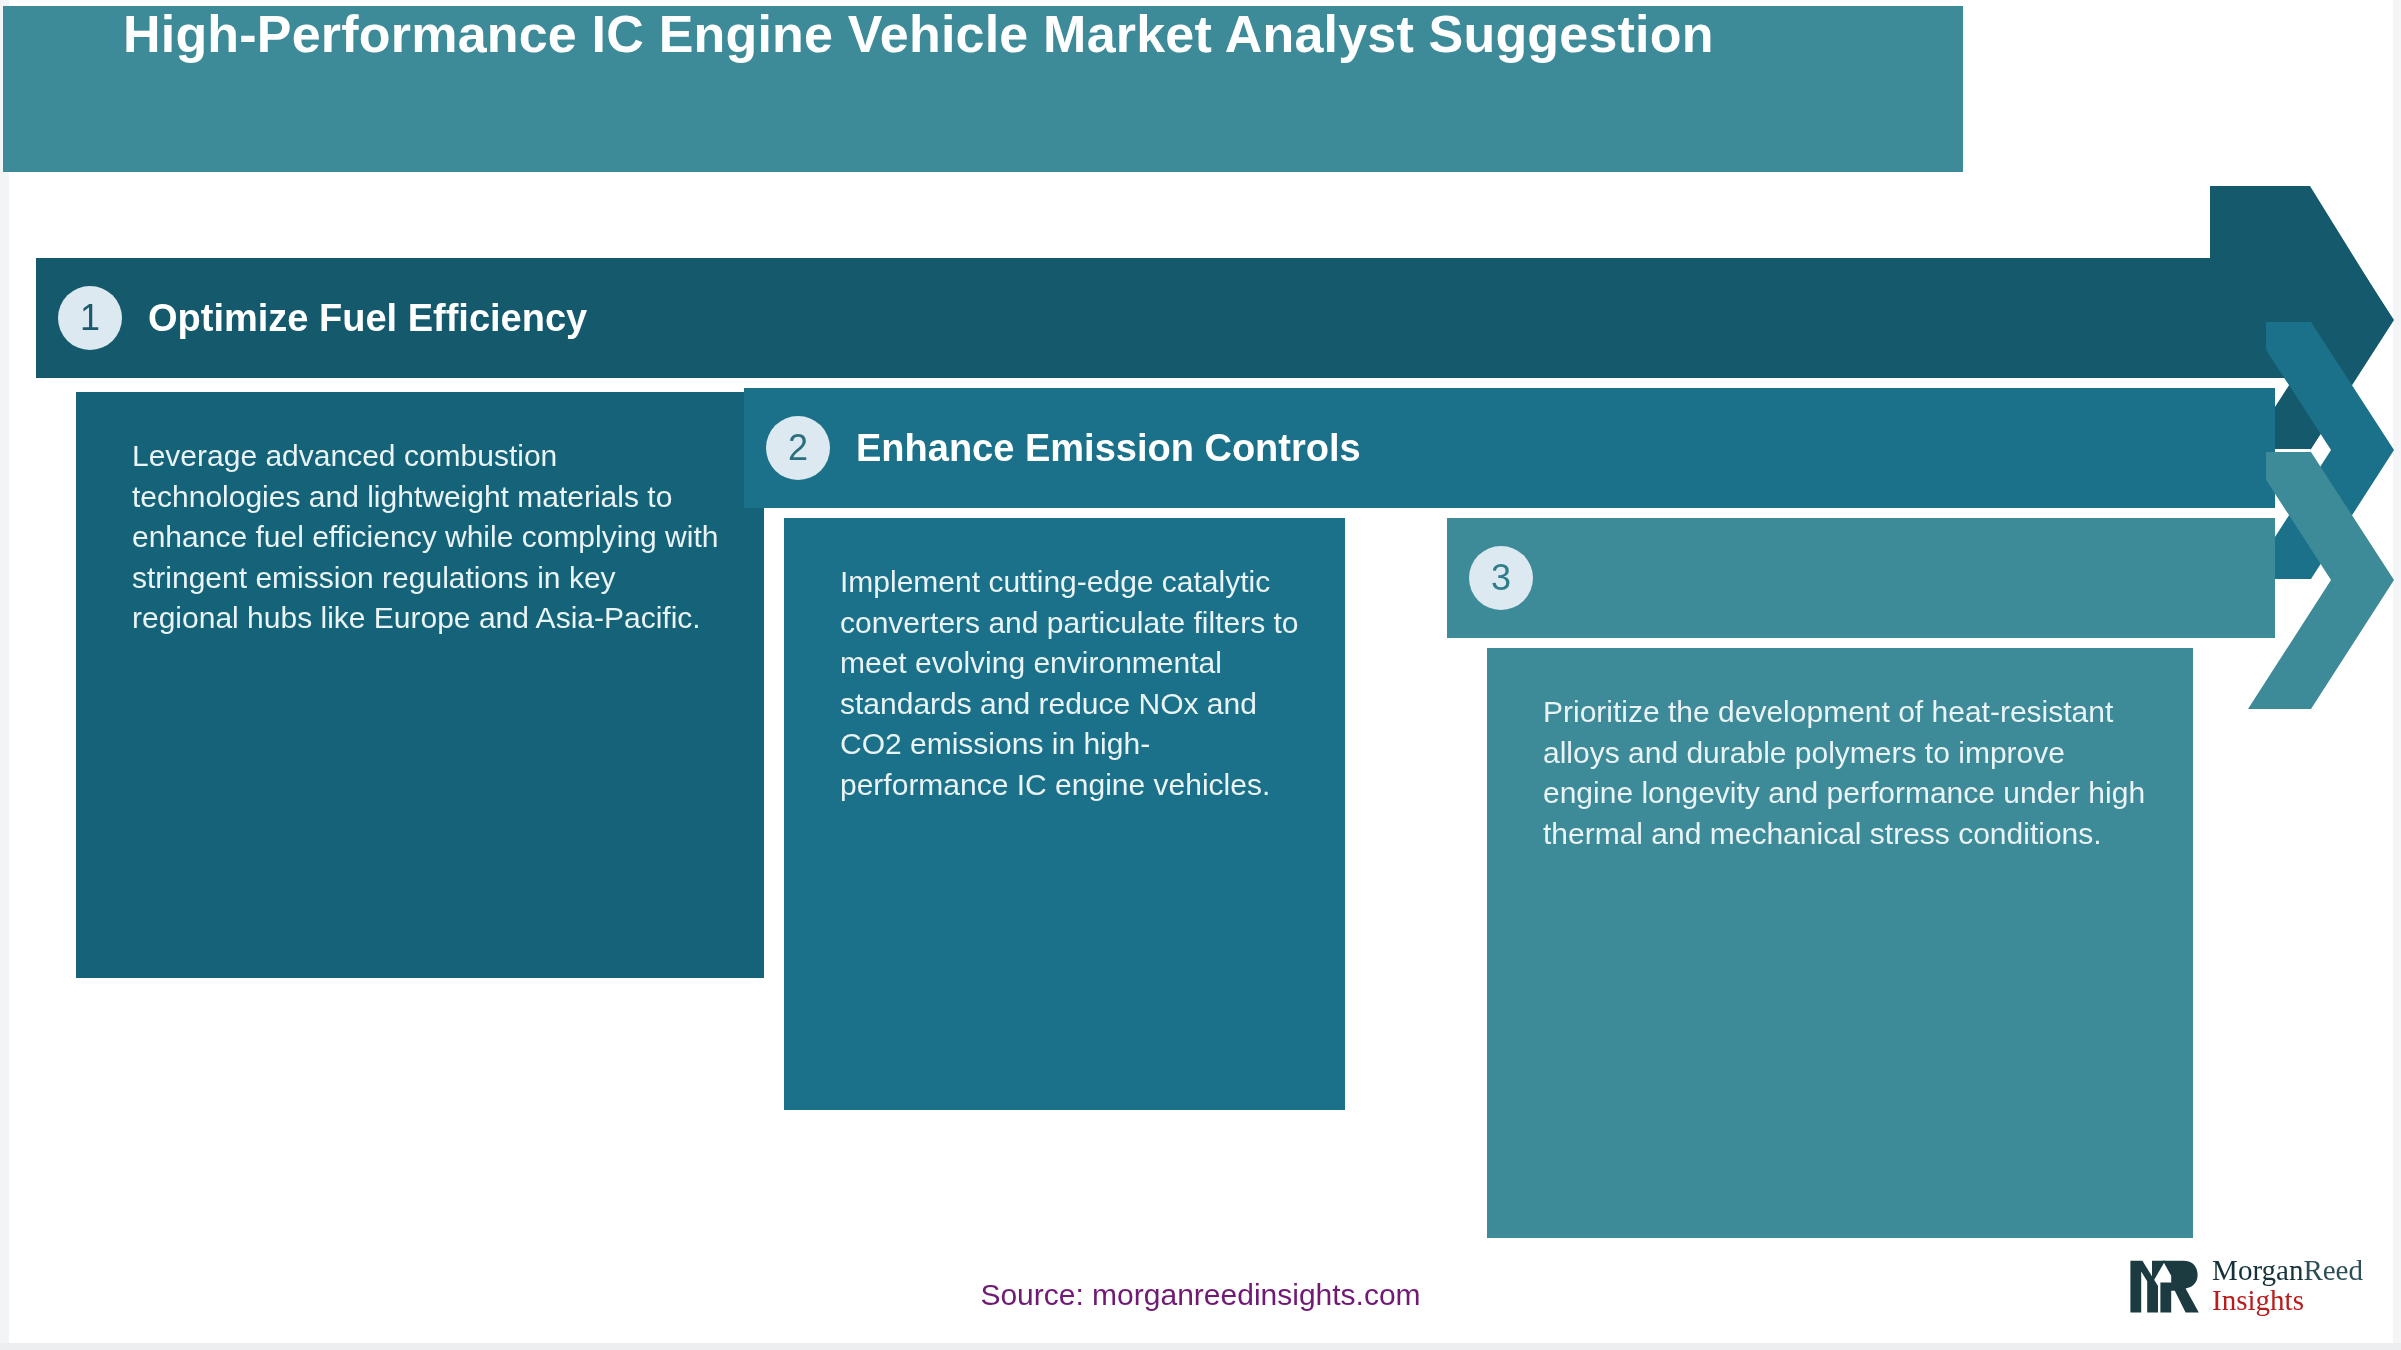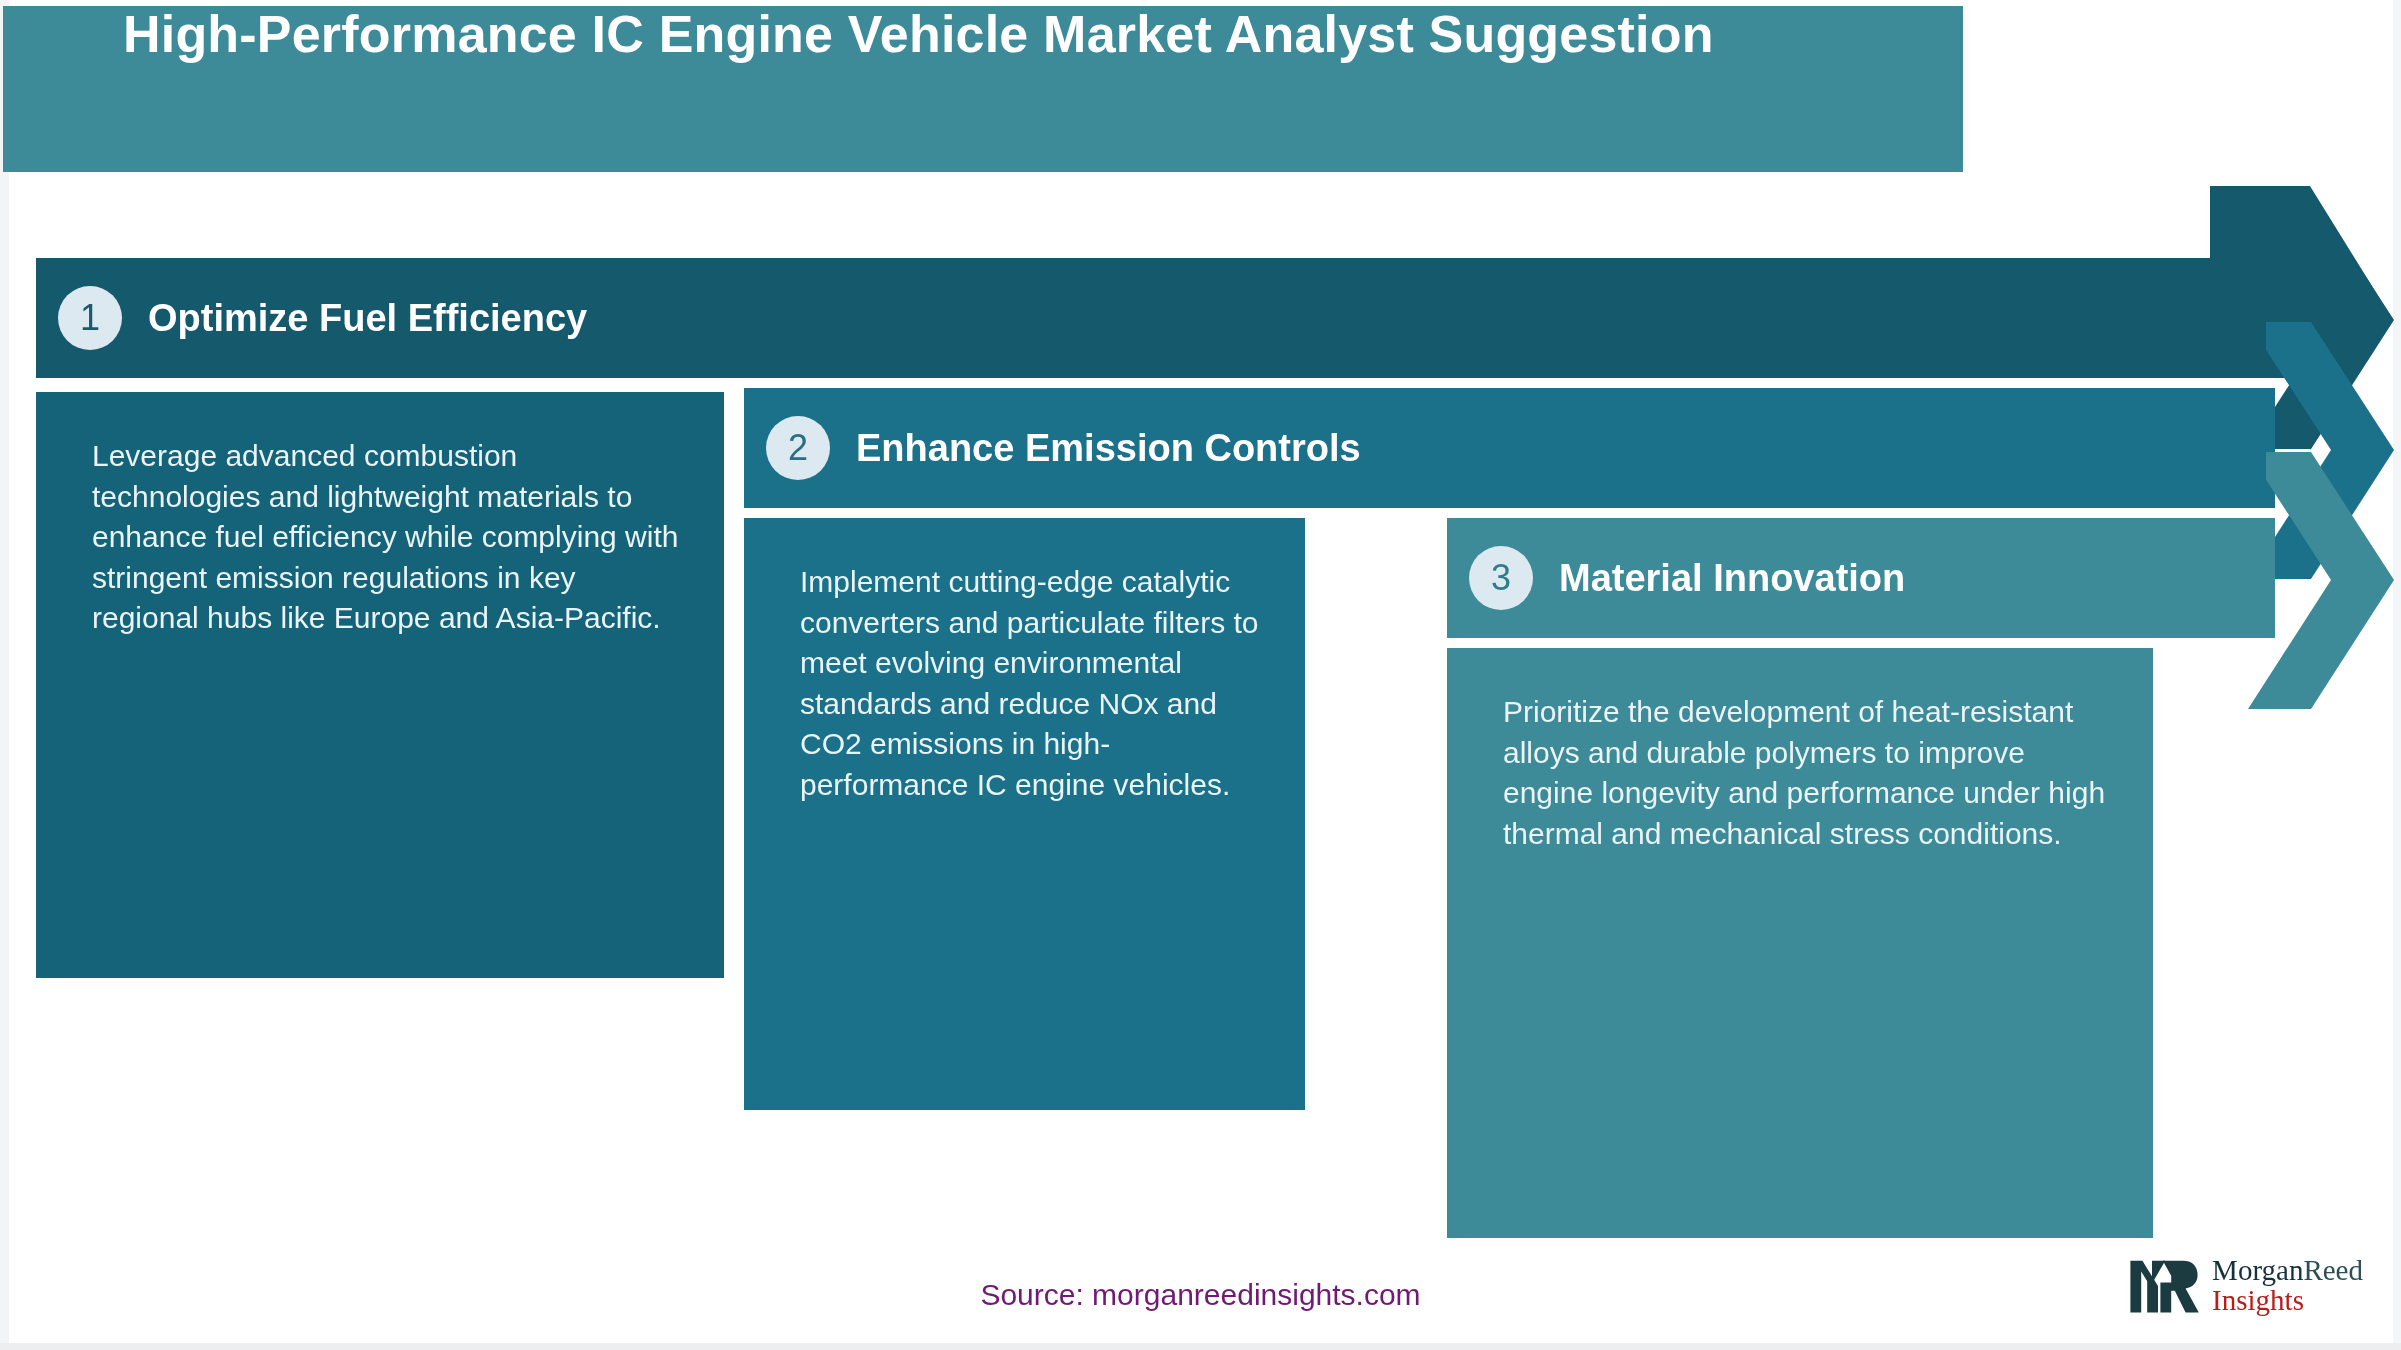--- a/index.html
+++ b/index.html
@@ -96,20 +96,21 @@
     margin-left: 26px;
     color: #ffffff;
     font-size: 38px;
     font-weight: bold;
     white-space: nowrap;
   }
   .step-body {
     position: absolute;
     box-sizing: border-box;
     padding: 44px 44px 18px 56px;
+    margin-left: 40px;
   }
   .step-body-text {
     color: #eaf3f6;
     font-size: 30px;
     line-height: 1.35;
     font-weight: 400;
   }
 
   
   #step1-header { left: 36px; top: 258px; width: 2230px; height: 120px; background: #15596c; }
@@ -196,21 +197,20 @@
   <div class="step-header" id="step2-header">
     <div class="step-num" id="step2-num">2</div>
     <div class="step-title">Enhance Emission Controls</div>
   </div>
   <div class="step-body" id="step2-body">
     <div class="step-body-text">Implement cutting-edge catalytic converters and particulate filters to meet evolving environmental standards and reduce NOx and CO2 emissions in high-performance IC engine vehicles.</div>
   </div>
 
   <div class="step-header" id="step3-header">
     <div class="step-num" id="step3-num">3</div>
-    <div class="step-title">Material Innovation</div>
   </div>
   <div class="step-body" id="step3-body">
     <div class="step-body-text">Prioritize the development of heat-resistant alloys and durable polymers to improve engine longevity and performance under high thermal and mechanical stress conditions.</div>
   </div>
 
   <div class="source-text">Source: morganreedinsights.com</div>
 
   <div class="logo">
     <svg class="logo-mark" viewBox="0 0 120 96">
       <path d="M4 92 L4 6 L24 6 L50 48 L50 92 L32 92 L32 40 L22 24 L22 92 Z" fill="#1b3b40"></path>

